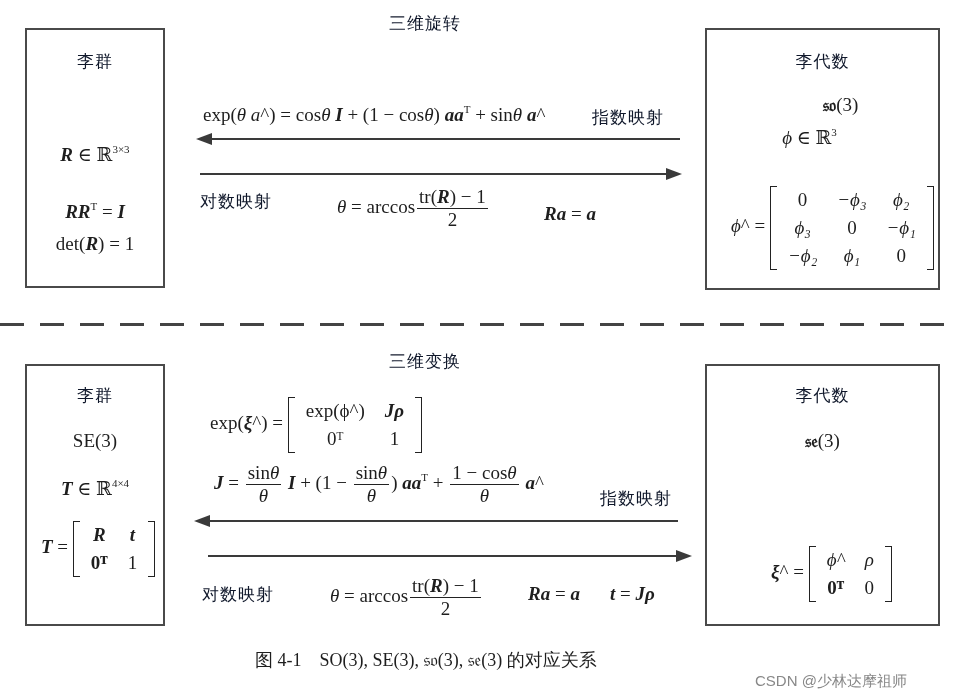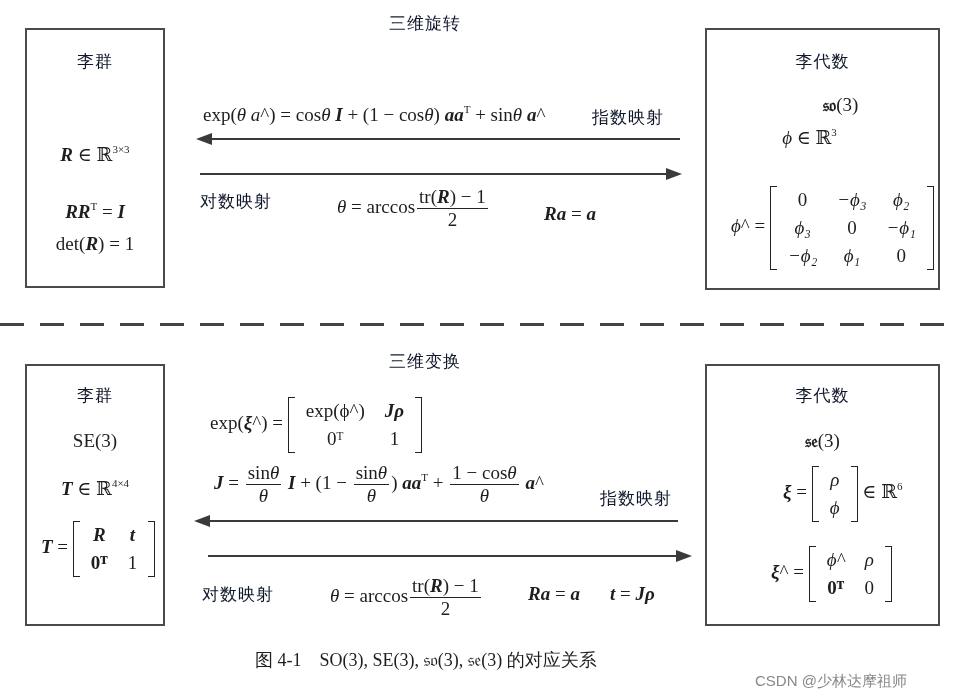--- a/index.html
+++ b/index.html
@@ -176,36 +176,20 @@
 </div>
 <div class="abs m" style="left:610px; top:583px;">
   <span class="b">t</span> = <span class="b">J</span><span class="b">ρ</span>
 </div>
 
 <div class="box" style="left:705px; top:364px; width:235px; height:262px;">
   <div class="abs cn center" style="left:0; width:231px; top:18px;">李代数</div>
   <div class="abs m center" style="left:0; width:231px; top:64px;">
     <span class="frak">𝔰𝔢</span>(3)
   </div>
-  <div class="abs m" style="left:76px; top:100px;">
-    <span class="b">ξ</span> =
-    <span class="matrix">
-      <table>
-        <tbody>
-            <tr>
-              <td class="i">ρ</td>
-            </tr>
-        <tr>
-              <td class="i">ϕ</td>
-            </tr>
-      </tbody>
-        </table>
-    </span>
-    ∈ ℝ<sup>6</sup>
-  </div>
   <div class="abs m" style="left:64px; top:180px;">
     <span class="b">ξ</span>^ =
     <span class="matrix">
       <table>
         <tbody>
             <tr>
               <td class="i">ϕ^</td>
               <td class="i">ρ</td>
             </tr>
         <tr>

